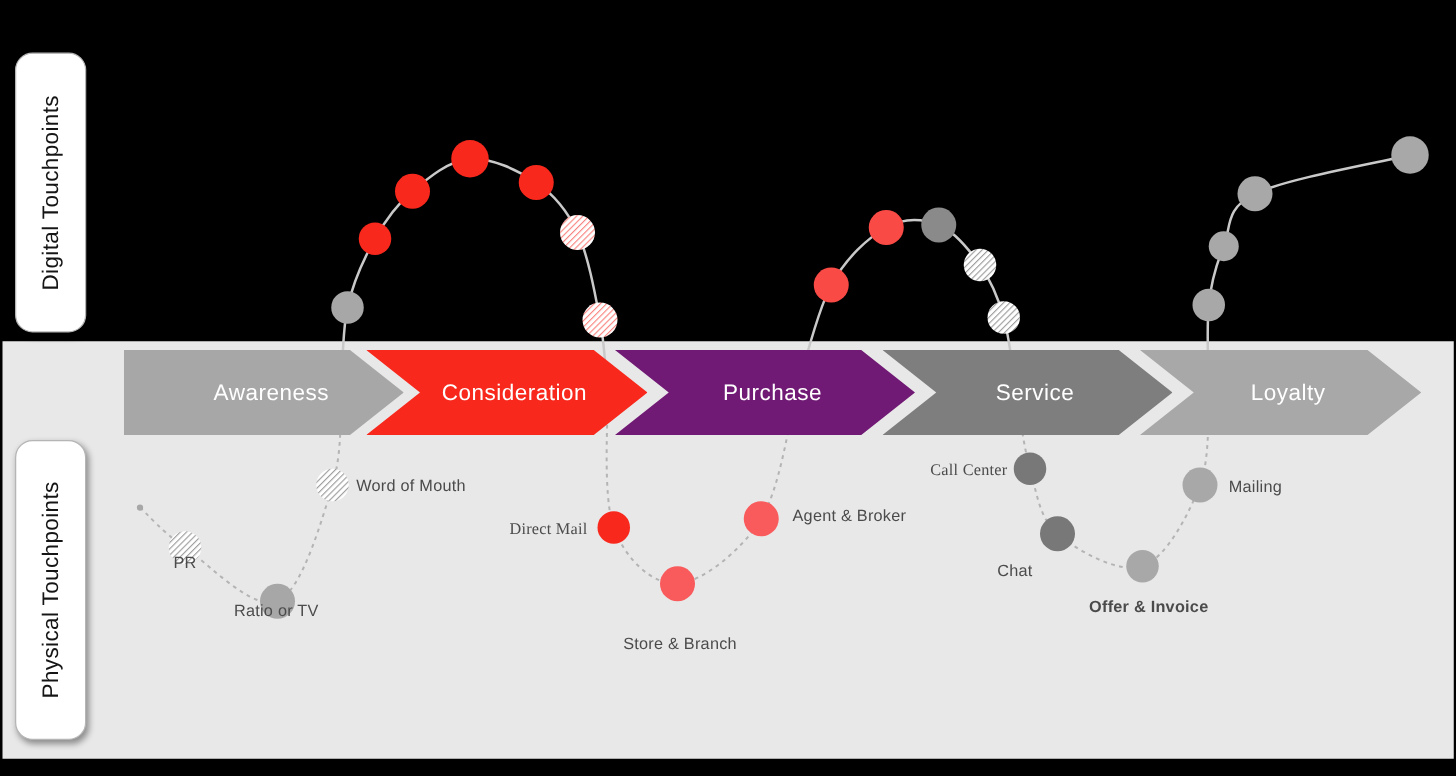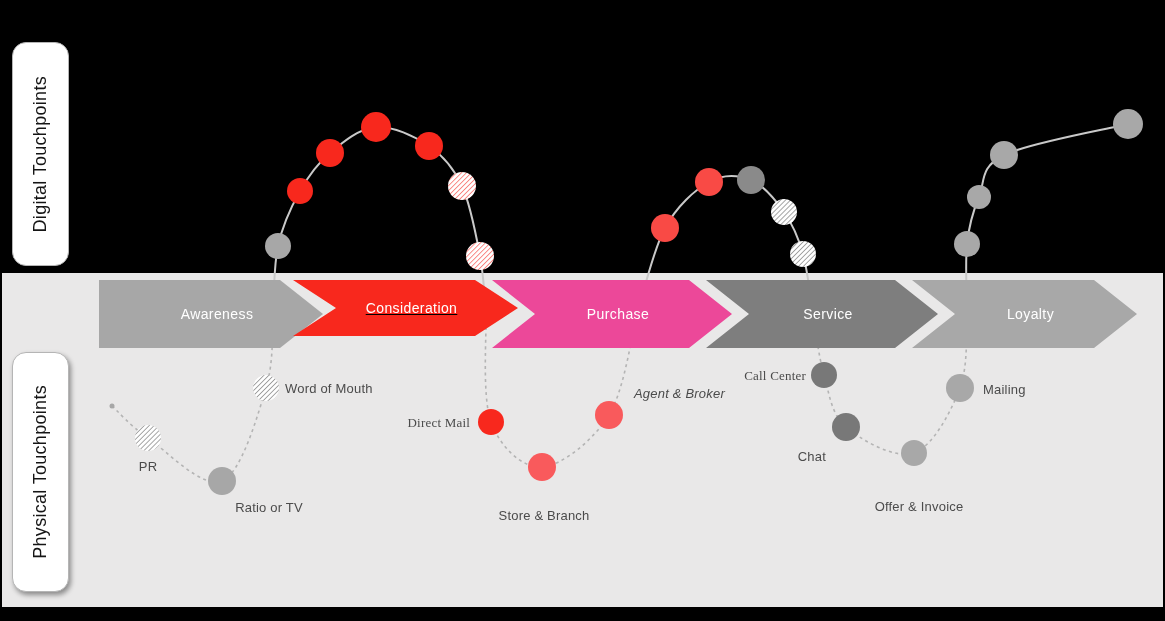--- a/index.html
+++ b/index.html
@@ -8,21 +8,21 @@
     background:#000; font-family:"Liberation Sans", sans-serif;
   }
   .physical-bg { position:absolute; left:2px; top:273px; width:1161px; height:334px; background:#e9e8e8; z-index:1; }
   #journey-svg { position:absolute; left:0; top:0; width:1165px; height:621px; z-index:2; }
   #band { position:absolute; left:0; top:0; width:100%; height:100%; z-index:3; pointer-events:none; }
   .stage {
     position:absolute; top:280px; height:68px;
     display:flex; align-items:center; justify-content:center;
     padding-left:30px; padding-right:18px; box-sizing:border-box;
   }
-  .stage span { color:#ffffff; font-size:14px; letter-spacing:0.4px; white-space:nowrap; }
+  .stage span { color:#ffffff; font-size:18px; letter-spacing:0.4px; white-space:nowrap; }
   #labels { position:absolute; left:0; top:0; width:100%; height:100%; z-index:4; pointer-events:none; }
   .tp-label { position:absolute; font-size:13px; color:#4b4b4b; letter-spacing:0.2px; white-space:nowrap; }
   .side-box {
     position:absolute; left:12px; width:55px; background:#ffffff;
     border:1px solid #b5b5b5; border-radius:14px; z-index:5;
     display:flex; align-items:center; justify-content:center;
     box-shadow:2px 3px 5px rgba(0,0,0,0.4);
   }
   .side-box.digital { top:42px; height:222px; }
   .side-box.physical { top:352px; height:238px; }
@@ -78,43 +78,43 @@
       <circle cx="960" cy="388" r="14" fill="#a8a8a8"></circle>
       <circle cx="967" cy="244" r="13" fill="#a8a8a8"></circle>
       <circle cx="979" cy="197" r="12" fill="#a8a8a8"></circle>
       <circle cx="1004" cy="155" r="14" fill="#a8a8a8"></circle>
       <circle cx="1128" cy="124" r="15" fill="#a8a8a8"></circle>
     </svg>
   <div id="band">
       <div class="stage" style="left: 99px; width: 224px; top: 280px; height: 68px; background: rgb(167, 167, 167); clip-path: polygon(0px 0px, calc(100% - 43px) 0px, 100% 50%, calc(100% - 43px) 100%, 0px 100%);">
         <span>Awareness</span>
       </div>
-      <div class="stage" style="left: 293px; width: 225px; top: 280px; height: 56px; background: rgb(248, 40, 29); clip-path: polygon(0px 0px, calc(100% - 43px) 0px, 100% 50%, calc(100% - 43px) 100%, 0px 100%, 43px 50%); text-decoration: underline;">
+      <div class="stage" style="left: 293px; width: 225px; top: 280px; height: 68px; background: rgb(248, 40, 29); clip-path: polygon(0px 0px, calc(100% - 43px) 0px, 100% 50%, calc(100% - 43px) 100%, 0px 100%, 43px 50%);">
         <span>Consideration</span>
       </div>
-      <div class="stage" style="left: 492px; width: 240px; top: 280px; height: 68px; background: #ec4899; clip-path: polygon(0px 0px, calc(100% - 43px) 0px, 100% 50%, calc(100% - 43px) 100%, 0px 100%, 43px 50%);">
+      <div class="stage" style="left: 492px; width: 240px; top: 280px; height: 68px; background: #701a75; clip-path: polygon(0px 0px, calc(100% - 43px) 0px, 100% 50%, calc(100% - 43px) 100%, 0px 100%, 43px 50%);">
         <span>Purchase</span>
       </div>
       <div class="stage" style="left: 706px; width: 232px; top: 280px; height: 68px; background: rgb(126, 126, 126); clip-path: polygon(0px 0px, calc(100% - 43px) 0px, 100% 50%, calc(100% - 43px) 100%, 0px 100%, 43px 50%);">
         <span>Service</span>
       </div>
       <div class="stage" style="left: 912px; width: 225px; top: 280px; height: 68px; background: rgb(168, 168, 168); clip-path: polygon(0px 0px, calc(100% - 43px) 0px, 100% 50%, calc(100% - 43px) 100%, 0px 100%, 43px 50%);">
         <span>Loyalty</span>
       </div>
     </div>
   <div id="labels">
-      <div class="tp-label" style="left: 148px; top: 466px; transform: translate(-50%, -50%);">PR</div>
-      <div class="tp-label" style="left: 221px; top: 507px; transform: translate(-50%, -50%); margin-left: 48px;">Ratio or TV</div>
+      <div class="tp-label" style="left: 148px; top: 450px; transform: translate(-50%, -50%);">PR</div>
+      <div class="tp-label" style="left: 221px; top: 488px; transform: translate(-50%, -50%);">Ratio or TV</div>
       <div class="tp-label" style="left: 285px; top: 388px; transform: translateY(-50%);">Word of Mouth</div>
       <div class="tp-label" style="left: 470px; top: 423px; transform: translate(-100%, -50%); font-family: Liberation Serif, serif;">Direct Mail</div>
       <div class="tp-label" style="left: 544px; top: 495px; transform: translate(-50%, -50%); margin-top: 20px;">Store &amp; Branch</div>
-      <div class="tp-label" style="left: 634px; top: 393px; transform: translateY(-50%); font-style: italic;">Agent &amp; Broker</div>
+      <div class="tp-label" style="left: 634px; top: 412px; transform: translateY(-50%);">Agent &amp; Broker</div>
       <div class="tp-label" style="left: 806px; top: 376px; transform: translate(-100%, -50%); font-family: Liberation Serif, serif;">Call Center</div>
       <div class="tp-label" style="left: 826px; top: 456px; transform: translate(-100%, -50%);">Chat</div>
-      <div class="tp-label" style="left: 919px; top: 506px; transform: translate(-50%, -50%);">Offer &amp; Invoice</div>
+      <div class="tp-label" style="left: 919px; top: 485px; transform: translate(-50%, -50%); font-weight: bold;">Offer &amp; Invoice</div>
       <div class="tp-label" style="left: 983px; top: 389px; transform: translateY(-50%);">Mailing</div>
     </div>
   <div class="side-box digital">
     <span>Digital Touchpoints</span>
   </div>
   <div class="side-box physical">
     <span>Physical Touchpoints</span>
   </div>
 </div>
 

